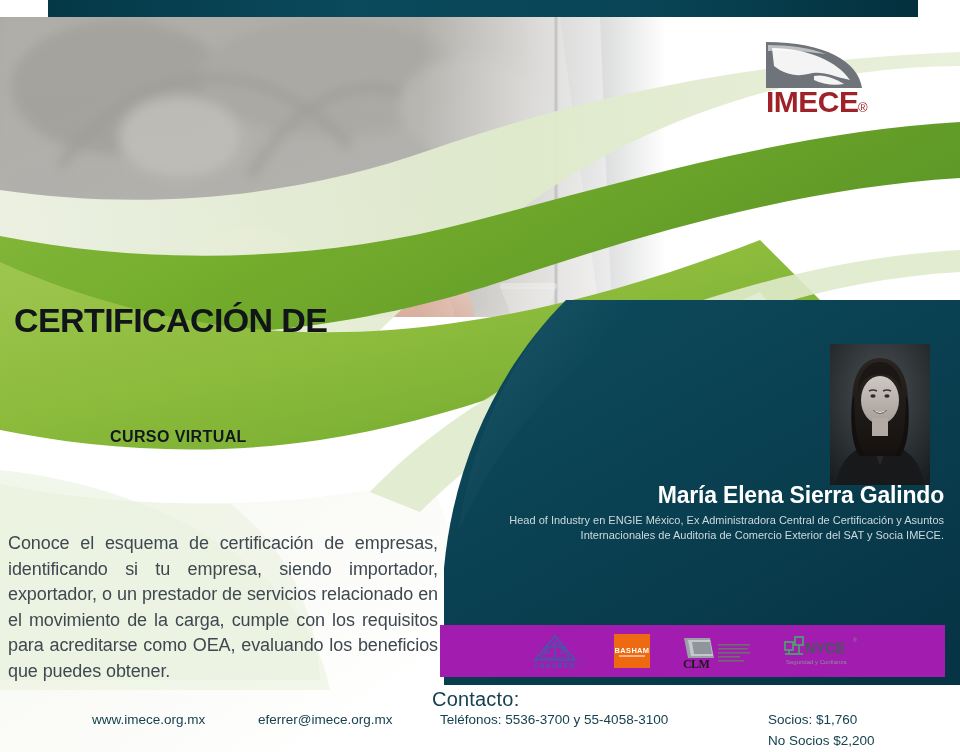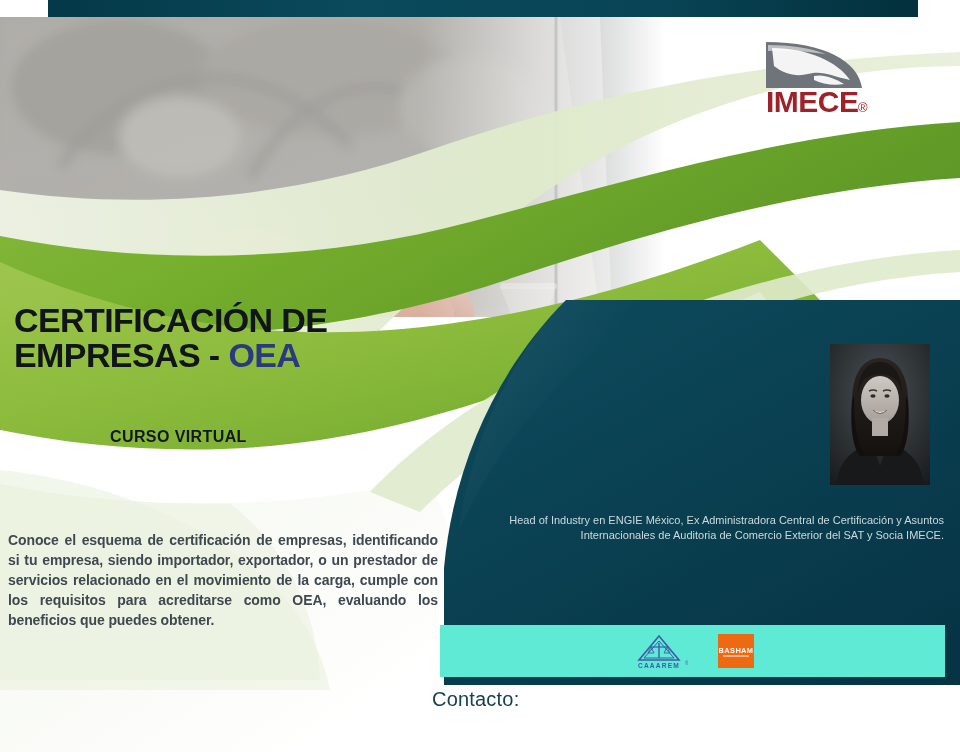--- a/index.html
+++ b/index.html
@@ -47,21 +47,21 @@
   .headline .l{display:block;white-space:nowrap;}
   .headline .oea{color:#2b3a80;}
   .subhead{
     position:absolute;left:110px;top:428px;
     font-size:16px;font-weight:700;letter-spacing:0.4px;color:#13181d;
   }
 
   
   .desc{
     position:absolute;left:8px;top:531px;width:430px;
-    color:#3f4850;font-size:14px;font-weight:700;line-height:1.42;
+    color:#3f4850;font-size:18px;font-weight:400;line-height:1.42;
     text-align:justify;letter-spacing:-0.1px;
   }
   .desc p{margin:0;}
 
   
   .teal-panel{position:absolute;left:380px;top:300px;width:580px;height:392px;}
   .teal-panel svg{display:block;}
 
   
   .portrait{
@@ -76,21 +76,21 @@
     color:#ffffff;font-size:23px;font-weight:700;letter-spacing:-0.2px;
   }
   .speaker-bio{
     position:absolute;right:16px;top:513px;width:470px;text-align:right;
     color:#cdd9dd;font-size:11px;line-height:1.33;font-weight:400;
   }
 
   
   .sponsor-strip{
     position:absolute;left:440px;top:625px;width:505px;height:52px;
-    background:#5eead4;
+    background:#a21caf;
     display:flex;align-items:center;justify-content:center;gap:28px;
   }
   .sponsor{display:flex;align-items:center;justify-content:center;height:40px;}
   .sponsor svg{display:block;}
 
   
   .contacto-label{
     position:absolute;left:432px;top:688px;
     color:#16424f;font-size:20px;font-weight:400;letter-spacing:0.2px;
   }
@@ -246,23 +246,20 @@
         <path d="M52 40 C62 38 72 42 82 48 C72 50 60 48 52 44 Z" fill="#ffffff" opacity="0.92"></path>
         <path d="M6 9 C28 9 48 12 64 18 C44 15 24 14 6 15 Z" fill="#ffffff" opacity="0.55"></path>
       </g>
       <text x="4" y="76" font-family="'Liberation Sans',sans-serif" font-size="30" font-weight="700" fill="#9e2228" letter-spacing="-0.5">IMECE</text>
       <text x="96" y="76" font-family="'Liberation Sans',sans-serif" font-size="13" fill="#9e2228">®</text>
     </svg>
   </div>
 
   <div class="headline">
     <span class="l">CERTIFICACIÓN DE</span>
-    <span class="l">
-      <span>EMPRESAS - </span><span class="oea">OEA</span>
-    </span>
   </div>
   <div class="subhead">CURSO VIRTUAL</div>
 
   <div class="desc">
     <p>Conoce el esquema de certificación de empresas, identificando si tu empresa, siendo importador, exportador, o un prestador de servicios relacionado en el movimiento de la carga, cumple con los requisitos para acreditarse como OEA, evaluando los beneficios que puedes obtener.</p>
   </div>
 
   <div class="portrait">
     <svg width="100" height="141" viewBox="0 0 100 141">
       <defs>
@@ -296,20 +293,21 @@
 
       <ellipse cx="43" cy="52" rx="2.6" ry="1.7" fill="#2e2a28"></ellipse>
       <ellipse cx="57" cy="52" rx="2.6" ry="1.7" fill="#2e2a28"></ellipse>
       <path d="M39 47 Q43 45 47 47" stroke="#3b3532" stroke-width="1.4" fill="none"></path>
       <path d="M53 47 Q57 45 61 47" stroke="#3b3532" stroke-width="1.4" fill="none"></path>
       <path d="M43 66 Q50 72 57 66 Q50 70 43 66 Z" fill="#ffffff"></path>
       <path d="M43 66 Q50 73 57 66" stroke="#6e625d" stroke-width="1" fill="none"></path>
     </svg>
   </div>
 
+  <div class="speaker-name">María Elena Sierra Galindo</div>
   <div class="speaker-bio">Head of Industry en ENGIE México, Ex Administradora Central de Certificación y Asuntos Internacionales de Auditoria de Comercio Exterior del SAT y Socia IMECE.</div>
 
   <div class="sponsor-strip">
 
     <div class="sponsor">
       <svg width="58" height="38" viewBox="0 0 58 38">
         <polygon points="29,4 49,28 9,28" fill="none" stroke="#3f5ba9" stroke-width="1.6"></polygon>
         <polygon points="29,9 44,26 14,26" fill="none" stroke="#3f5ba9" stroke-width="1"></polygon>
         <line x1="29" y1="11" x2="29" y2="26" stroke="#3f5ba9" stroke-width="1.4"></line>
         <line x1="21" y1="15" x2="37" y2="15" stroke="#3f5ba9" stroke-width="1.2"></line>
@@ -321,20 +319,57 @@
     </div>
 
     <div class="sponsor">
       <svg width="40" height="38" viewBox="0 0 40 38">
         <rect x="2" y="2" width="36" height="34" fill="#ee6a12"></rect>
         <text x="20" y="21" text-anchor="middle" font-family="'Liberation Sans',sans-serif" font-size="7.4" font-weight="700" letter-spacing="0.4" fill="#ffffff">BASHAM</text>
         <line x1="7" y1="24" x2="33" y2="24" stroke="#ffffff" stroke-width="1"></line>
       </svg>
     </div>
 
-
+    <div class="sponsor">
+      <svg width="74" height="38" viewBox="0 0 74 38">
+        <path d="M4 6 L30 6 L34 26 L8 26 Z" fill="#9aa1a8"></path>
+        <path d="M8 8 L30 8 L33 24 L11 24 Z" fill="#c3c8cc"></path>
+        <path d="M12 10 L30 10 L32 22 L14 22 Z" fill="#8e959c"></path>
+        <text x="3" y="36" font-family="'Liberation Serif',serif" font-size="12" font-weight="700" fill="#1c1c1c" letter-spacing="-0.6">CLM</text>
+        <g fill="#6e6e6e">
+          <rect x="38" y="12" width="32" height="1.6"></rect>
+          <rect x="38" y="16" width="30" height="1.6"></rect>
+          <rect x="38" y="20" width="32" height="1.6"></rect>
+          <rect x="38" y="24" width="22" height="1.6"></rect>
+          <rect x="38" y="28" width="26" height="1.6"></rect>
+        </g>
+      </svg>
+    </div>
+
+    <div class="sponsor">
+      <svg width="78" height="38" viewBox="0 0 78 38">
+        <g stroke="#4e9e72" stroke-width="1.8" fill="none">
+          <rect x="3" y="10" width="8" height="8"></rect>
+          <rect x="13" y="5" width="8" height="8"></rect>
+          <line x1="11" y1="14" x2="13" y2="9"></line>
+          <line x1="7" y1="18" x2="7" y2="22"></line>
+          <line x1="17" y1="13" x2="17" y2="22"></line>
+          <line x1="3" y1="22" x2="21" y2="22"></line>
+        </g>
+        <text x="23" y="21" font-family="'Liberation Sans',sans-serif" font-size="15" font-weight="700" fill="#4a5560" letter-spacing="-0.4">NYCE</text>
+        <text x="71" y="10" font-family="'Liberation Sans',sans-serif" font-size="5" fill="#8a9098">®</text>
+        <text x="4" y="32" font-family="'Liberation Sans',sans-serif" font-size="6" fill="#8a9098">Seguridad y Confianza</text>
+      </svg>
+    </div>
 
 
   </div>
 
   <div class="contacto-label">Contacto:</div>
+  <div class="foot-row">
+    <span class="foot-web">www.imece.org.mx</span>
+    <span class="foot-mail">eferrer@imece.org.mx</span>
+    <span class="foot-tel">Teléfonos: 5536-3700 y 55-4058-3100</span>
+    <span class="foot-price1">Socios: $1,760</span>
+    <span class="foot-price2">No Socios $2,200</span>
+  </div>
 
 </div>
 
 </body></html>

